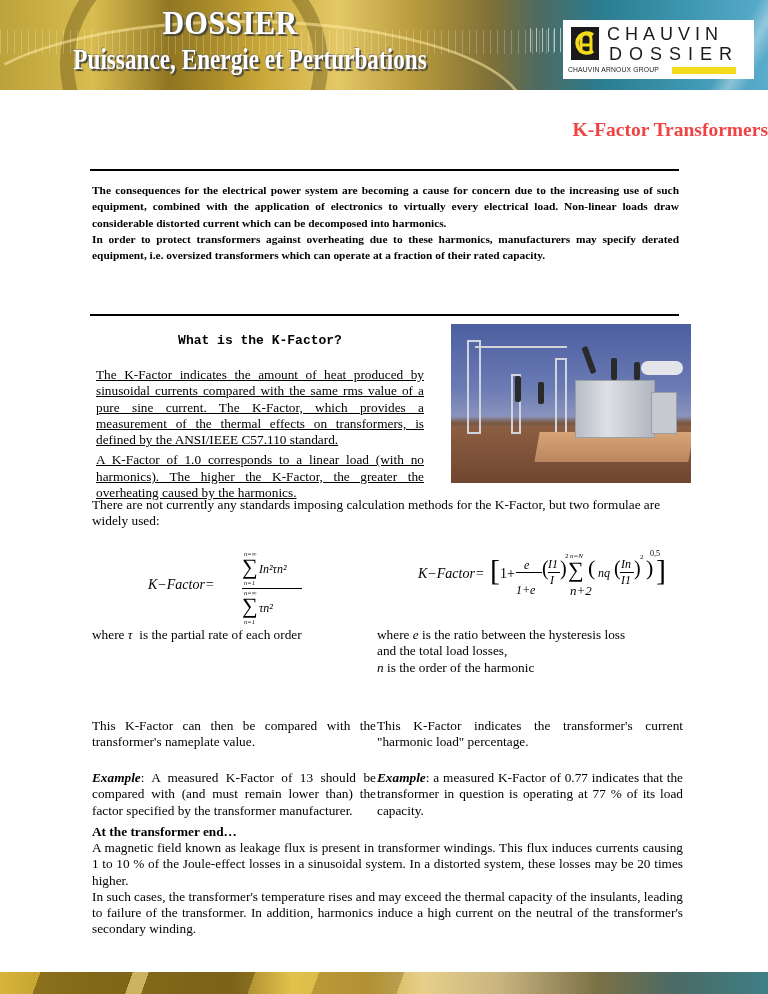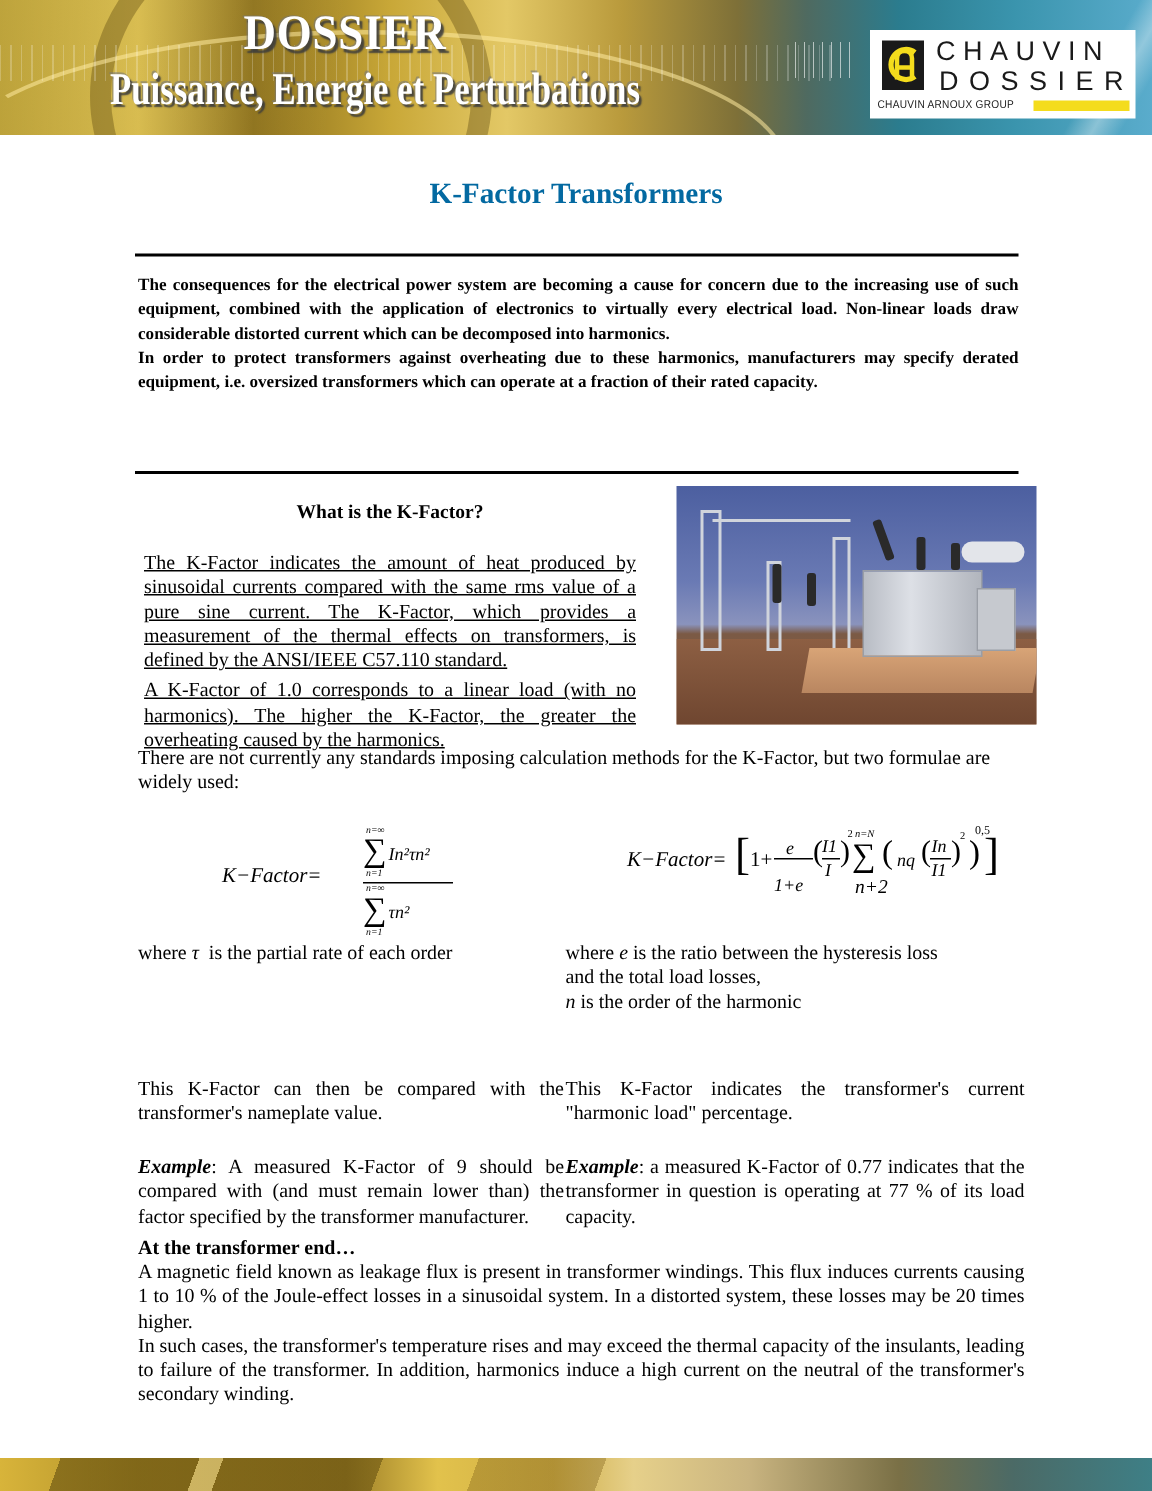--- a/index.html
+++ b/index.html
@@ -19,39 +19,39 @@
     background: repeating-linear-gradient(90deg, rgba(255,255,255,0.45) 0 1px, transparent 1px 7px); opacity:0.5; }
   .banner .rticks { position:absolute; left:530px; top:28px; width:40px; height:24px;
     background: repeating-linear-gradient(90deg, rgba(255,255,255,0.6) 0 1px, transparent 1px 6px); }
   .banner .diag { position:absolute; left:690px; top:-10px; width:120px; height:120px;
     background: linear-gradient(120deg, transparent 40%, rgba(255,255,255,0.35) 50%, transparent 60%); }
   .banner-title { position:absolute; left:0; width:500px; text-align:center; color:#fff; font-weight:bold;
     text-shadow: 2px 2px 1px rgba(60,60,60,0.9), -1px -1px 0 rgba(120,120,120,0.6); font-family:"Liberation Serif", serif; }
   .banner-title.t1 { top:6px; left:40px; width:380px; font-size:30px; letter-spacing:0.5px; transform:scaleY(1.1); }
   .banner-title.t2 { top:44px; left:0; width:500px; font-size:27px; transform:scaleX(0.86) scaleY(1.12); transform-origin:center; }
 
-  .logo { position:absolute; left:580px; top:20px; width:177px; height:59px; background:#fff; }
+  .logo { position:absolute; left:563px; top:20px; width:191px; height:59px; background:#fff; }
   .logo .mark { position:absolute; left:8px; top:7px; width:28px; height:33px; background:#1a1a1a; }
   .logo .mark svg { display:block; }
   .logo .w1, .logo .w2 { position:absolute; left:44px; font-family:"Liberation Sans", sans-serif; font-size:18px; letter-spacing:5px; color:#1a1a1a; line-height:18px; }
   .logo .w1 { top:5px; }
   .logo .w2 { top:25px; left:46px; letter-spacing:7px; }
   .logo .group { position:absolute; left:5px; top:45px; font-family:"Liberation Sans", sans-serif; font-size:7.5px; color:#1a1a1a; letter-spacing:0.2px; transform:scaleX(0.9); transform-origin:left; }
   .logo .bar { position:absolute; left:109px; top:47px; width:64px; height:7px; background:#f4dc1c; }
 
-  .page-title { position:absolute; left:0; top:119px; width:768px; text-align:center; font-size:19.5px; font-weight:bold; color:#0369a1; }
+  .page-title { position:absolute; left:0; top:119px; width:768px; text-align:right; font-size:19.5px; font-weight:bold; color:#ef4444; }
 
   .rule { position:absolute; height:2px; background:#000; }
   .rule1 { left:90px; top:169px; width:589px; }
   .rule2 { left:90px; top:314px; width:589px; }
 
   .intro { position:absolute; left:92px; top:182px; width:587px; font-size:11.4px; font-weight:bold; line-height:16.3px; text-align:justify; }
   .intro p { margin:0; }
 
-  .sec-heading { position:absolute; left:92px; top:333px; width:336px; text-align:center; font-size:13px; font-weight:bold; }
+  .sec-heading { position:absolute; left:92px; top:333px; width:336px; text-align:center; font-size:13px; font-weight:bold;font-family:Liberation Mono, monospace; }
   .sec-body { position:absolute; left:92px; top:363px; width:336px; font-size:13.3px; line-height:16.3px; text-align:justify; }
   .sec-body p { margin:4px;text-decoration:underline; }
 
   .photo { position:absolute; left:451px; top:324px; width:240px; height:159px; overflow:hidden;
     background: linear-gradient(180deg, #4c5fa0 0%, #6a7ab4 40%, #8a93bd 58%, #7b5a45 62%, #8a5a3e 100%); }
   .photo .tower { position:absolute; border:2px solid #d0d4dc; }
   .photo .tank { position:absolute; left:124px; top:56px; width:78px; height:56px; background:linear-gradient(90deg,#b8bcc4,#dde0e6 40%,#b1b5bd); border:1px solid #9a9ea6; }
   .photo .rad { position:absolute; left:200px; top:68px; width:24px; height:40px; background:#c6c9cf; border:1px solid #9a9ea6; }
   .photo .cons { position:absolute; left:190px; top:37px; width:42px; height:14px; border-radius:7px; background:#e3e5ea; }
   .photo .bush { position:absolute; width:6px; background:#2a2a2a; border-radius:2px; }
@@ -207,21 +207,21 @@
 <div class="note-right">
   <p><span>where </span><i>e</i><span> is the ratio between the hysteresis loss</span></p>
   <p><span>and the total load losses,</span></p>
   <p><i>n</i><span> is the order of the harmonic</span></p>
 </div>
 
 <div class="col cmp-left">This K-Factor can then be compared with the transformer's nameplate value.</div>
 <div class="col cmp-right">This K-Factor indicates the transformer's current "harmonic load" percentage.</div>
 
 <div class="col ex-left">
-  <span class="ex-label">Example</span><span>: A measured K-Factor of 9 should be compared with (and must remain lower than) the factor specified by the transformer manufacturer.</span>
+  <span class="ex-label">Example</span><span>: A measured K-Factor of 13 should be compared with (and must remain lower than) the factor specified by the transformer manufacturer.</span>
 </div>
 <div class="col ex-right">
   <span class="ex-label">Example</span><span>: a measured K-Factor of 0.77 indicates that the transformer in question is operating at 77 % of its load capacity.</span>
 </div>
 
 <div class="end-heading">At the transformer end…</div>
 <div class="end-body">
   <p>A magnetic field known as leakage flux is present in transformer windings. This flux induces currents causing 1 to 10 % of the Joule-effect losses in a sinusoidal system. In a distorted system, these losses may be 20 times higher.</p>
   <p>In such cases, the transformer's temperature rises and may exceed the thermal capacity of the insulants, leading to failure of the transformer. In addition, harmonics induce a high current on the neutral of the transformer's secondary winding.</p>
 </div>

